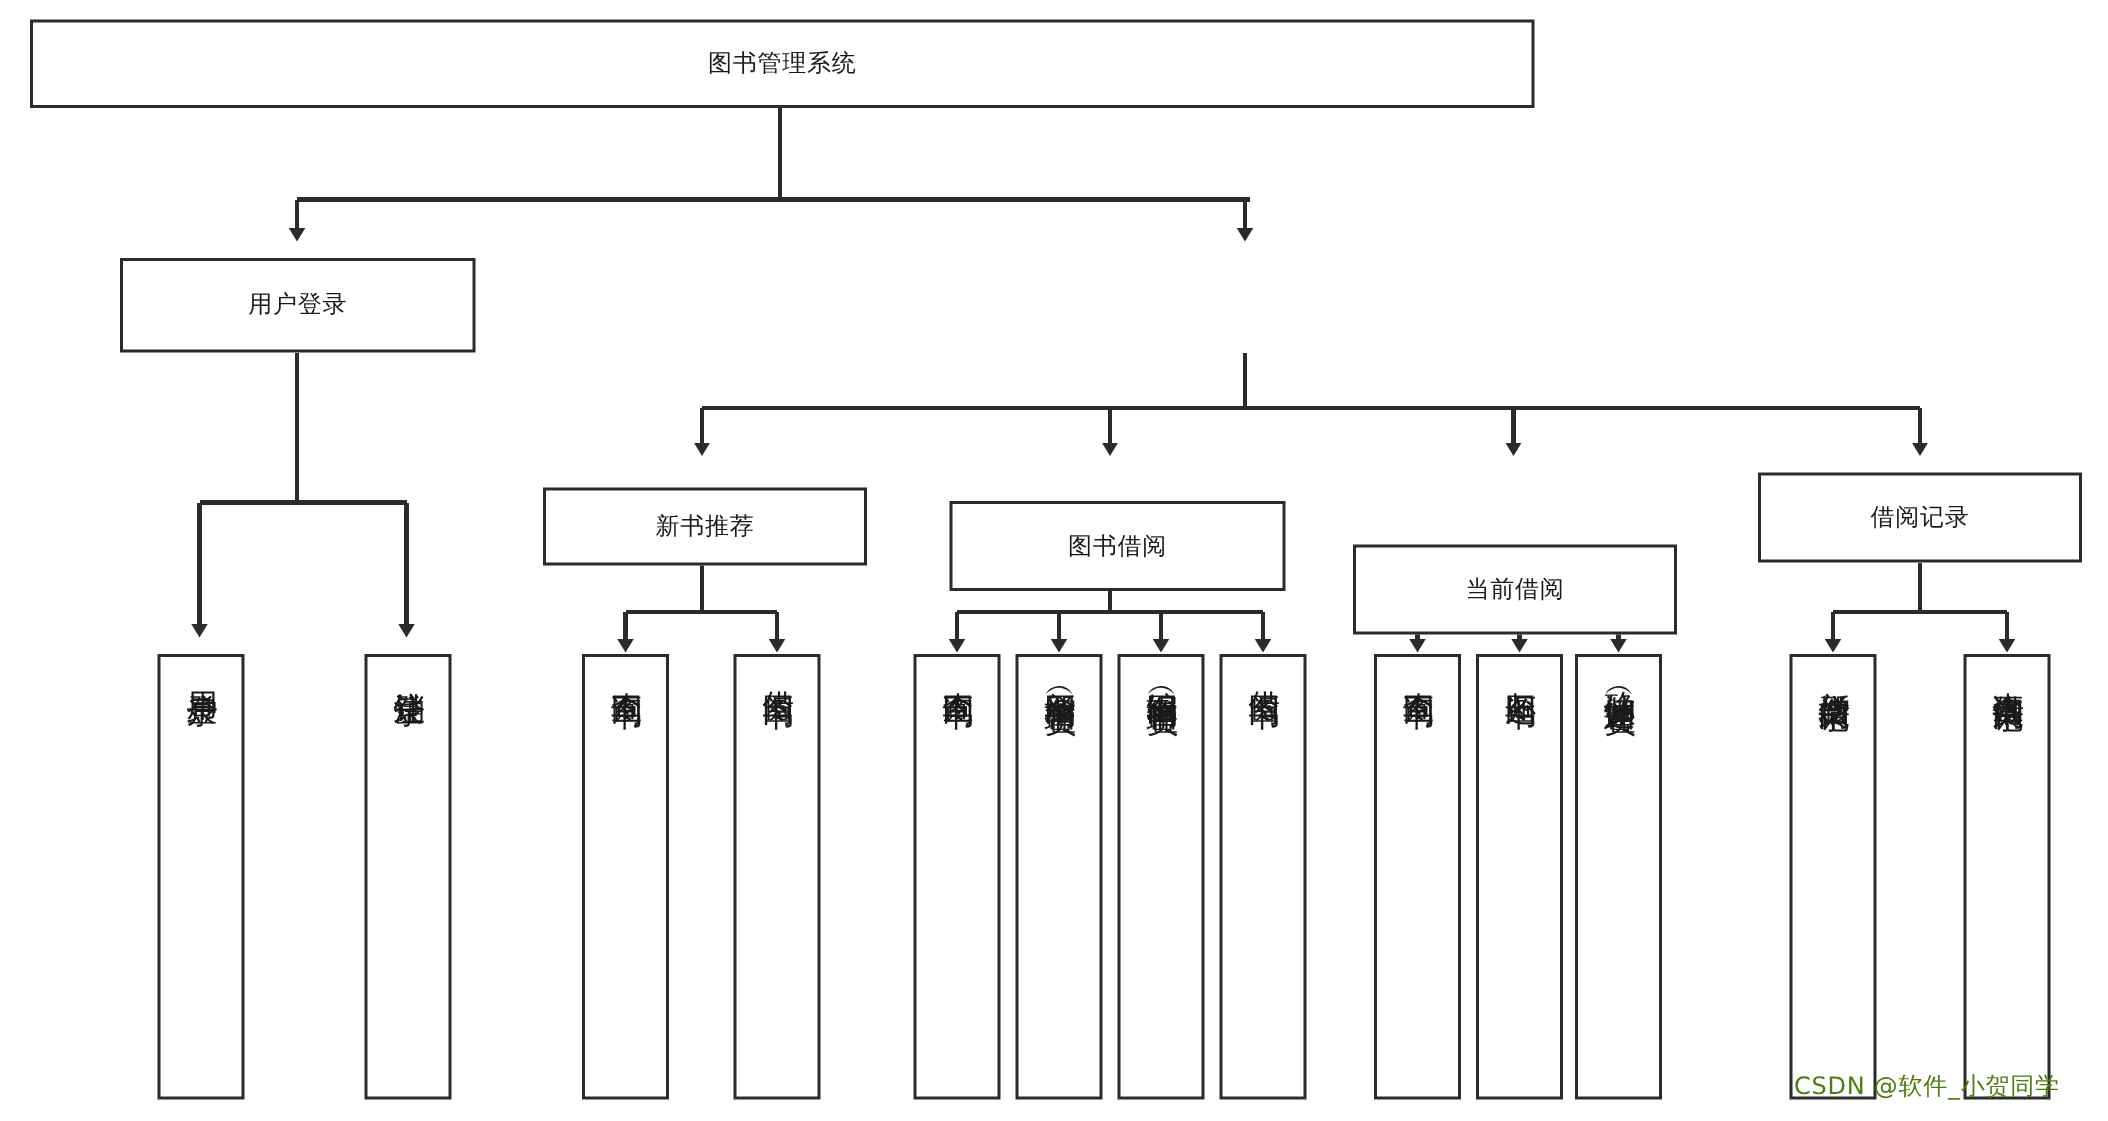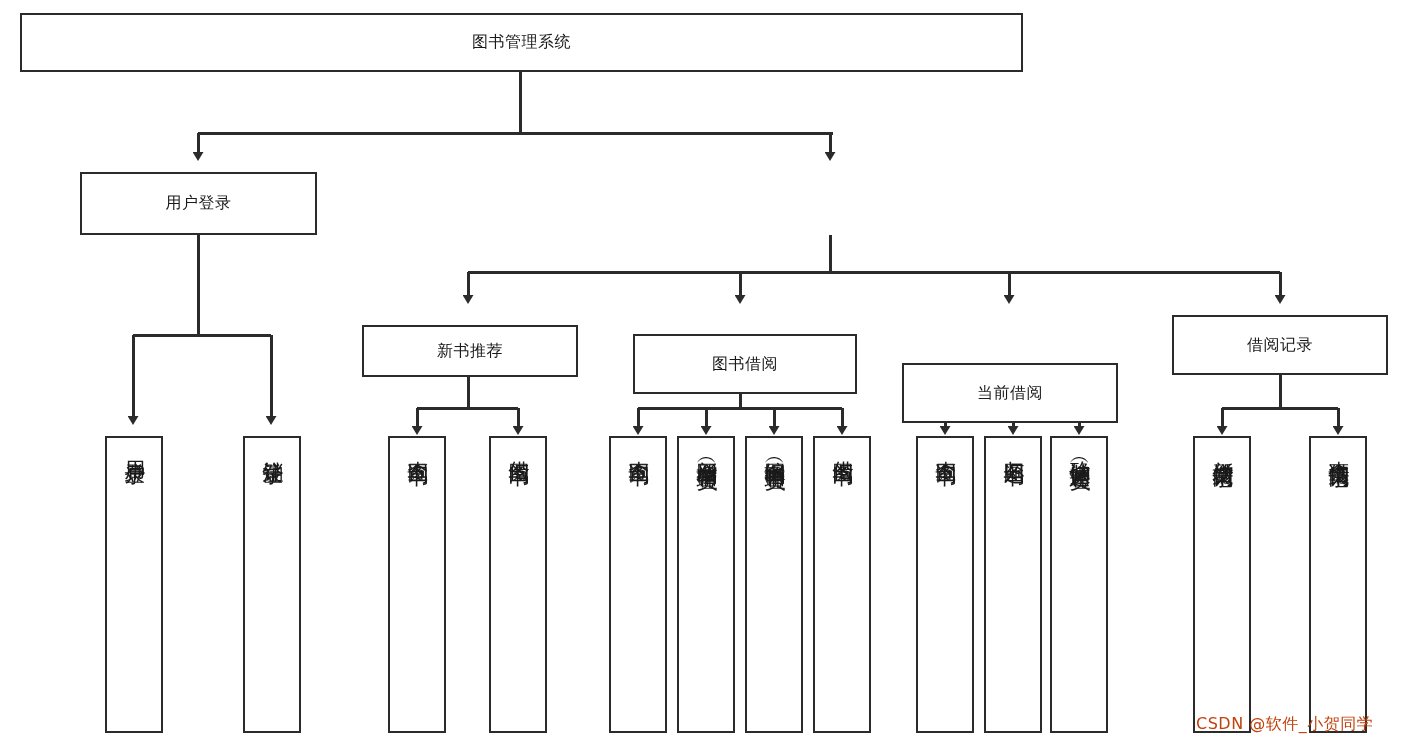--- a/index.html
+++ b/index.html
@@ -54,21 +54,21 @@
     color: #1a1a1a;
   }
   .htext {
     white-space: nowrap;
   }
   #watermark {
     position: absolute;
     left: 1196px;
     top: 714px;
     font-size: 16px;
-    color: #c2410c;
+    color: #4d7c0f;
     white-space: nowrap;
     letter-spacing: 0.5px;
   }
 </style>
 </head>
 <body>
 
 <div id="canvas">
 
   <svg id="edges" viewBox="0 0 1405 747" xmlns="http://www.w3.org/2000/svg">

